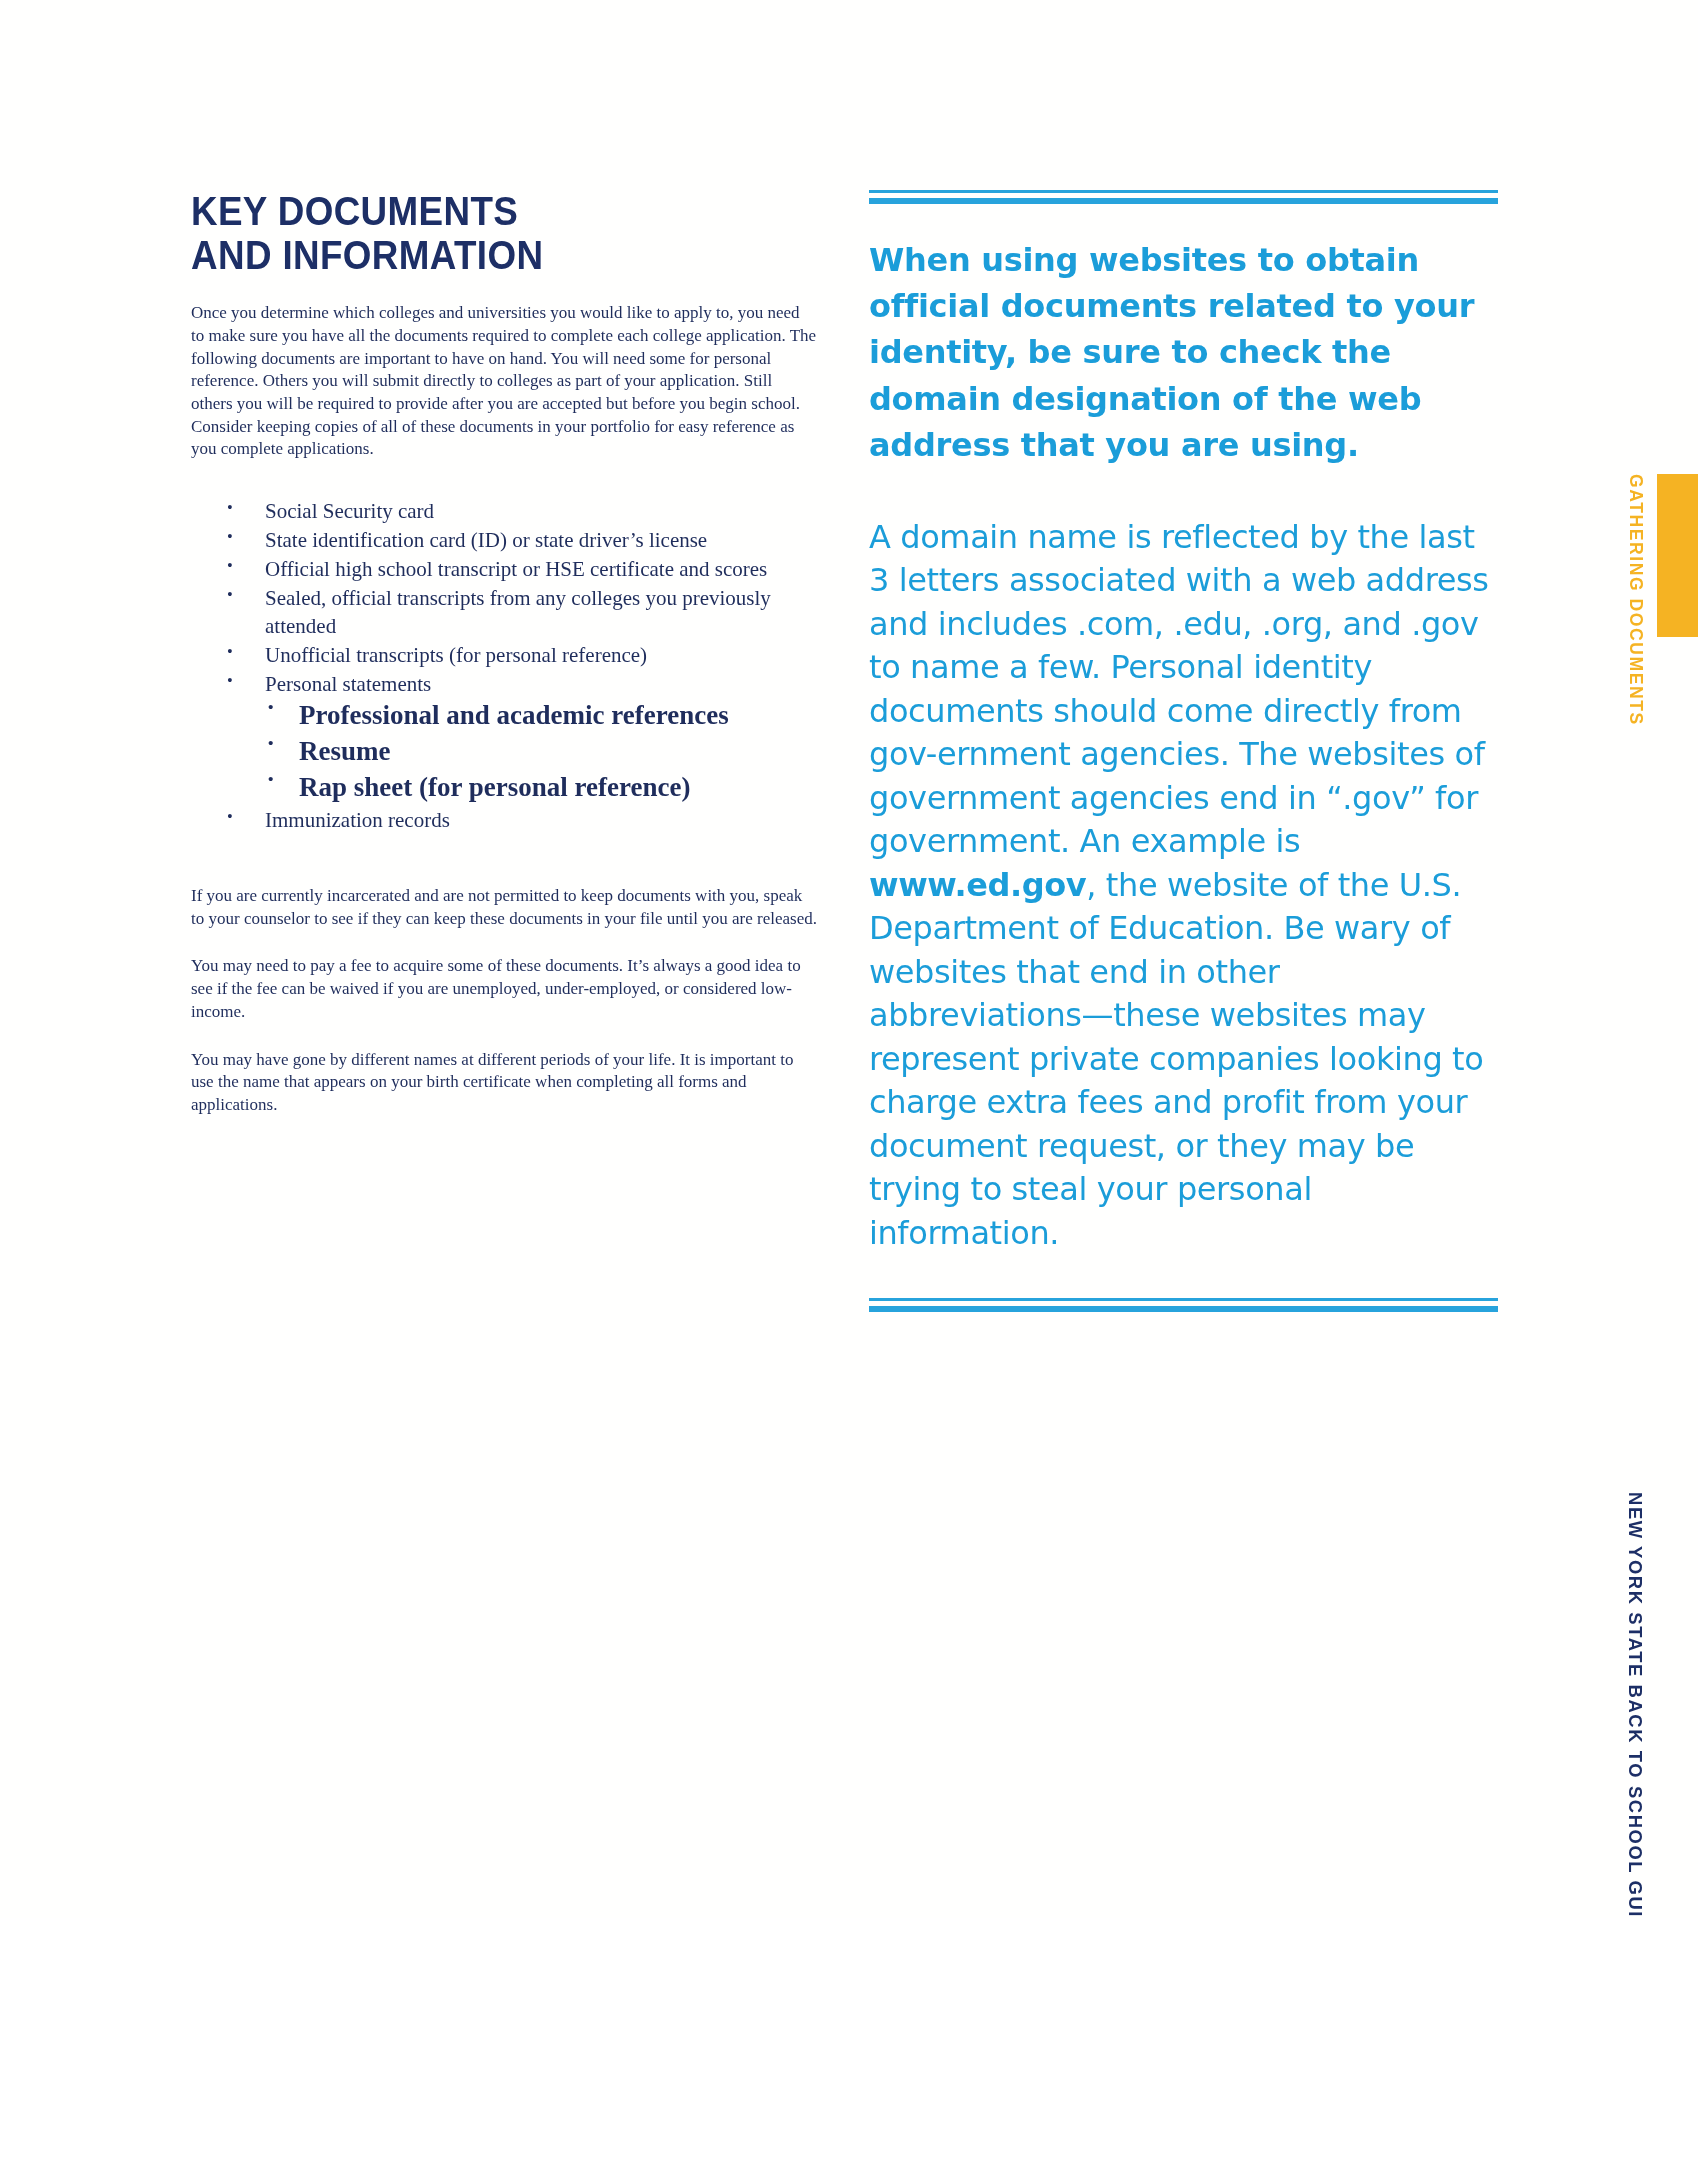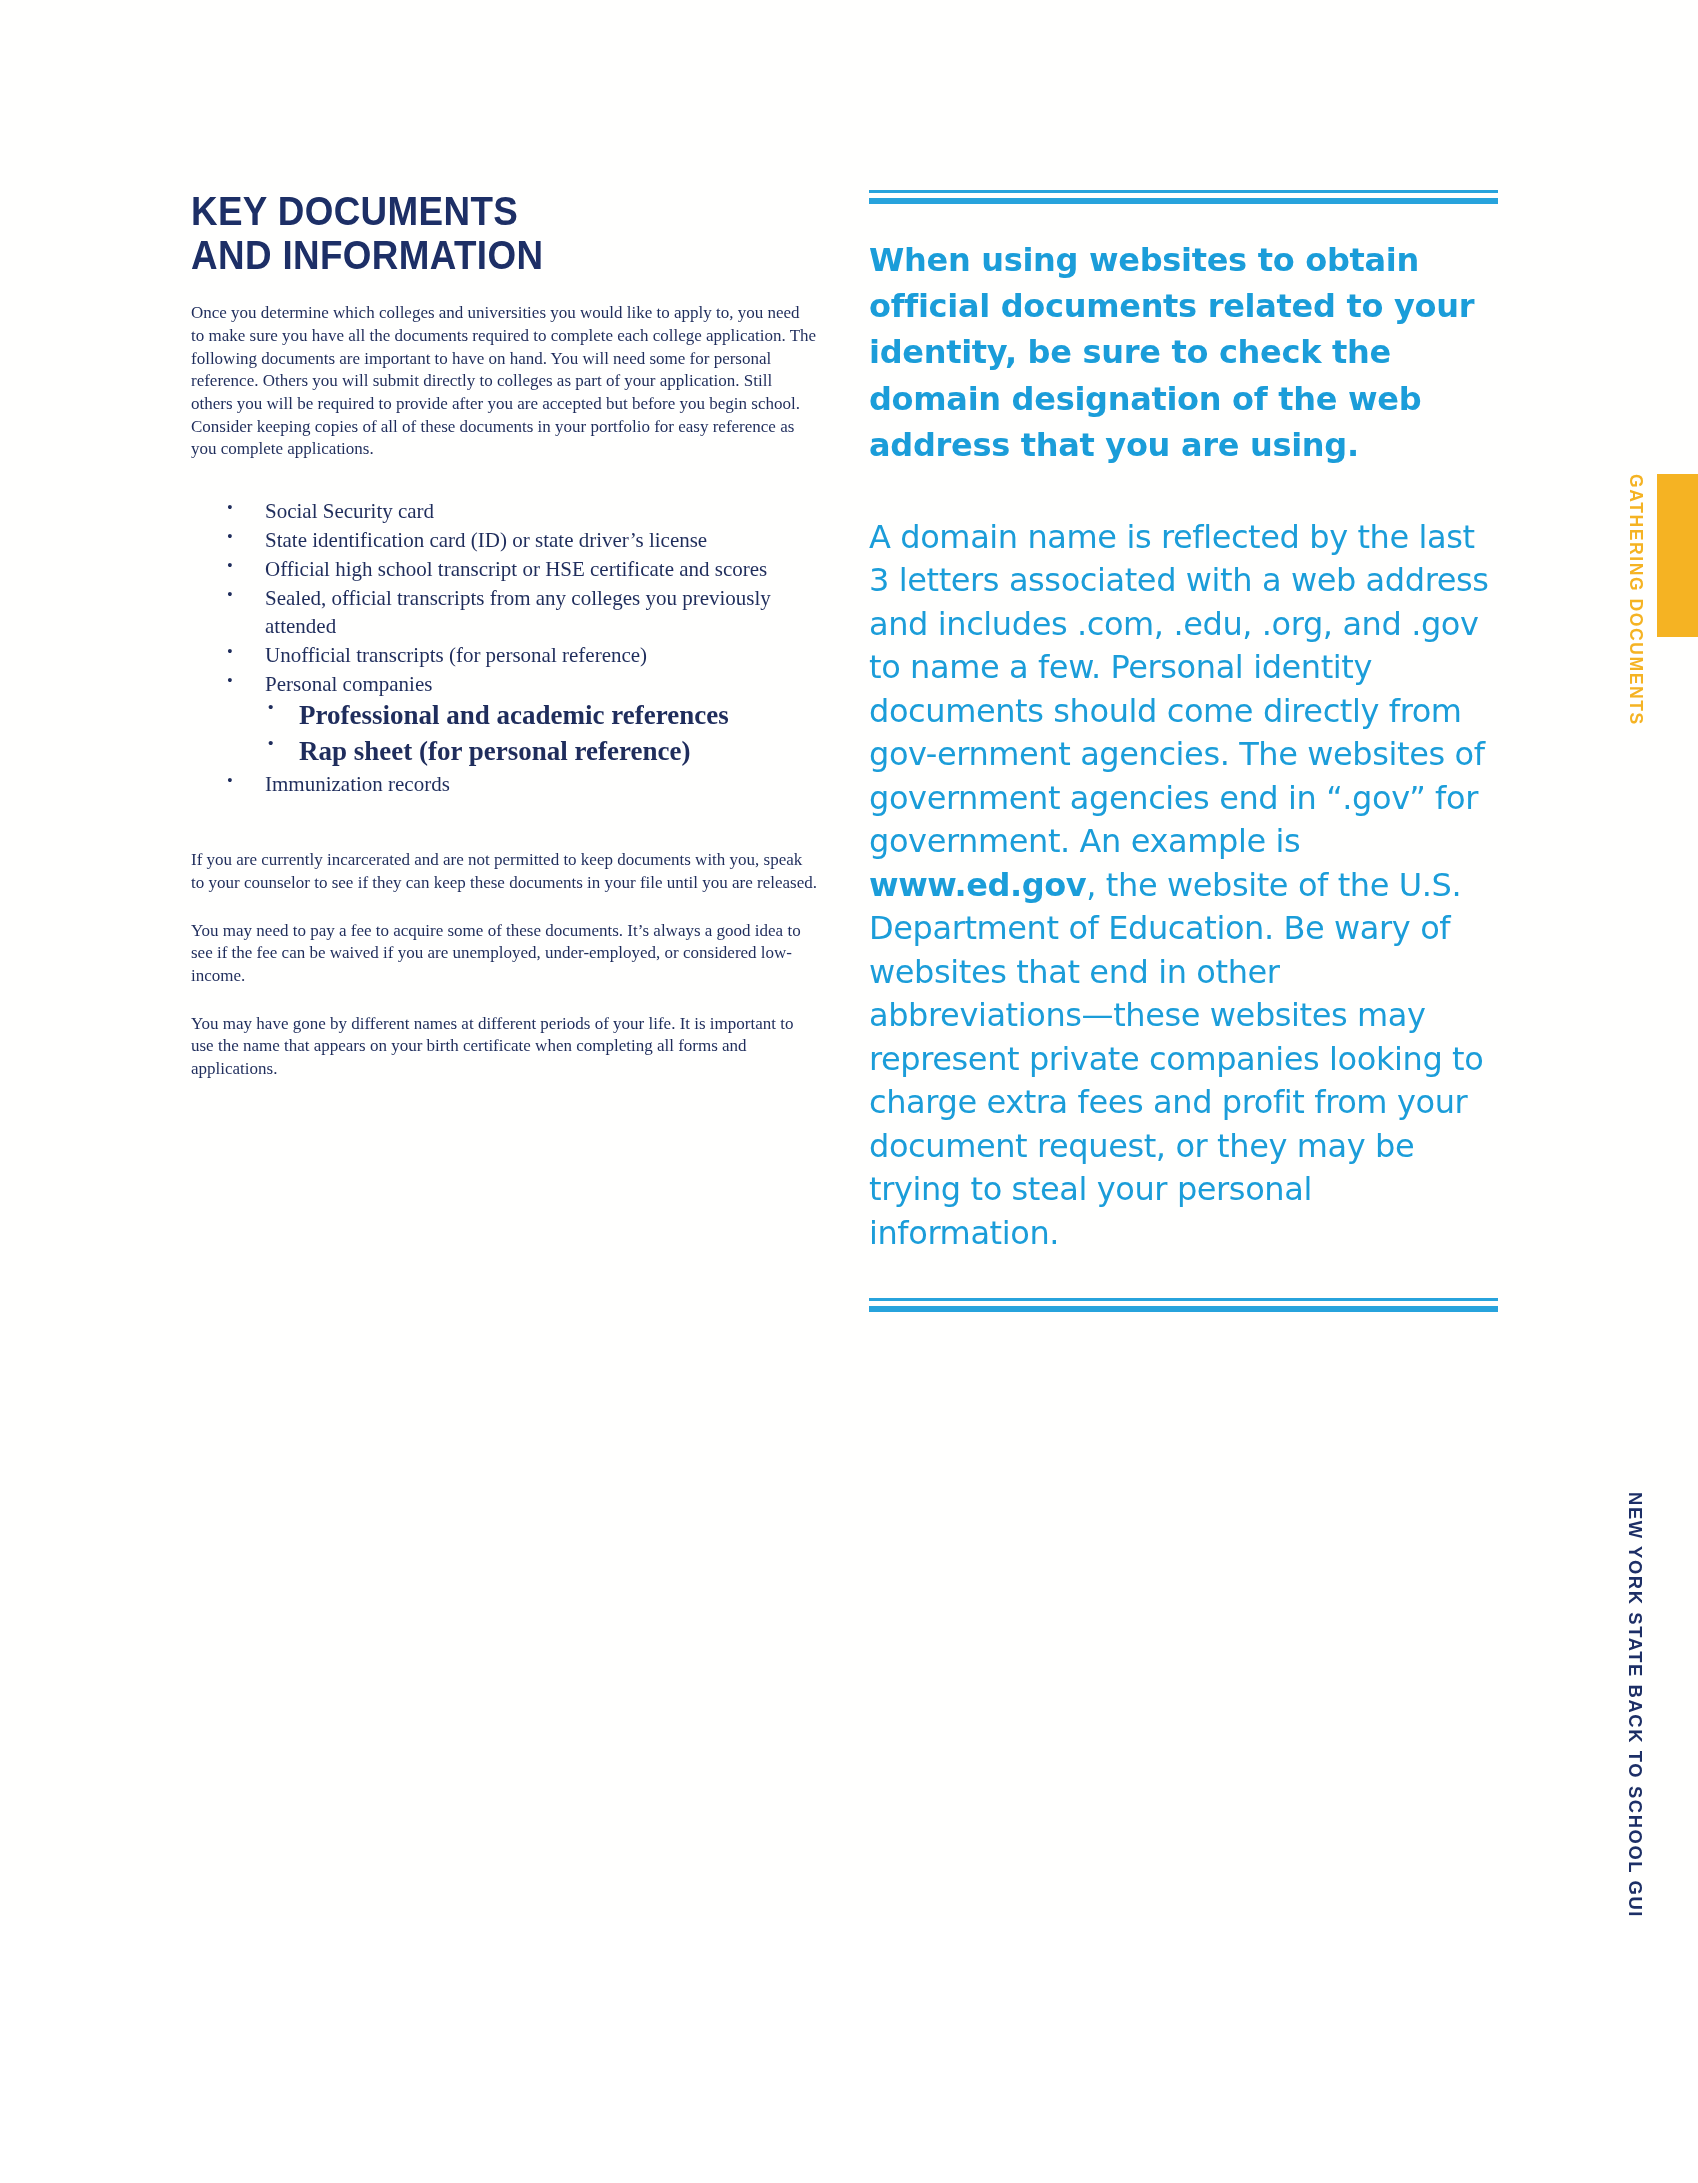--- a/index.html
+++ b/index.html
@@ -201,22 +201,23 @@
 AND INFORMATION</h1>
 
     <p class="body-p">Once you determine which colleges and universities you would like to apply to, you need to make sure you have all the documents required to complete each college application. The following documents are important to have on hand. You will need some for personal reference. Others you will submit directly to colleges as part of your application. Still others you will be required to provide after you are accepted but before you begin school. Consider keeping copies of all of these documents in your portfolio for easy reference as you complete applications.</p>
 
     <ul class="doc-list" id="doc-list">
         <li><span>Social Security card</span></li>
         <li><span>State identification card (ID) or state driver’s license</span></li>
         <li><span>Official high school transcript or HSE certificate and scores</span></li>
         <li><span>Sealed, official transcripts from any colleges you previously attended</span></li>
         <li><span>Unofficial transcripts (for personal reference)</span></li>
-        <li><span>Personal companies</span><ul class="sub-list">
+        <li><span>Personal statements</span><ul class="sub-list">
             <li>Professional and academic references</li>
+            <li>Resume</li>
             <li>Rap sheet (for personal reference)</li>
           </ul></li>
         <li><span>Immunization records</span></li>
       </ul>
 
     <p class="body-p">If you are currently incarcerated and are not permitted to keep documents with you, speak to your counselor to see if they can keep these documents in your file until you are released.</p>
 
     <p class="body-p">You may need to pay a fee to acquire some of these documents. It’s always a good idea to see if the fee can be waived if you are unemployed, under-employed, or considered low-income.</p>
 
     <p class="body-p">You may have gone by different names at different periods of your life. It is important to use the name that appears on your birth certificate when completing all forms and applications.</p>

